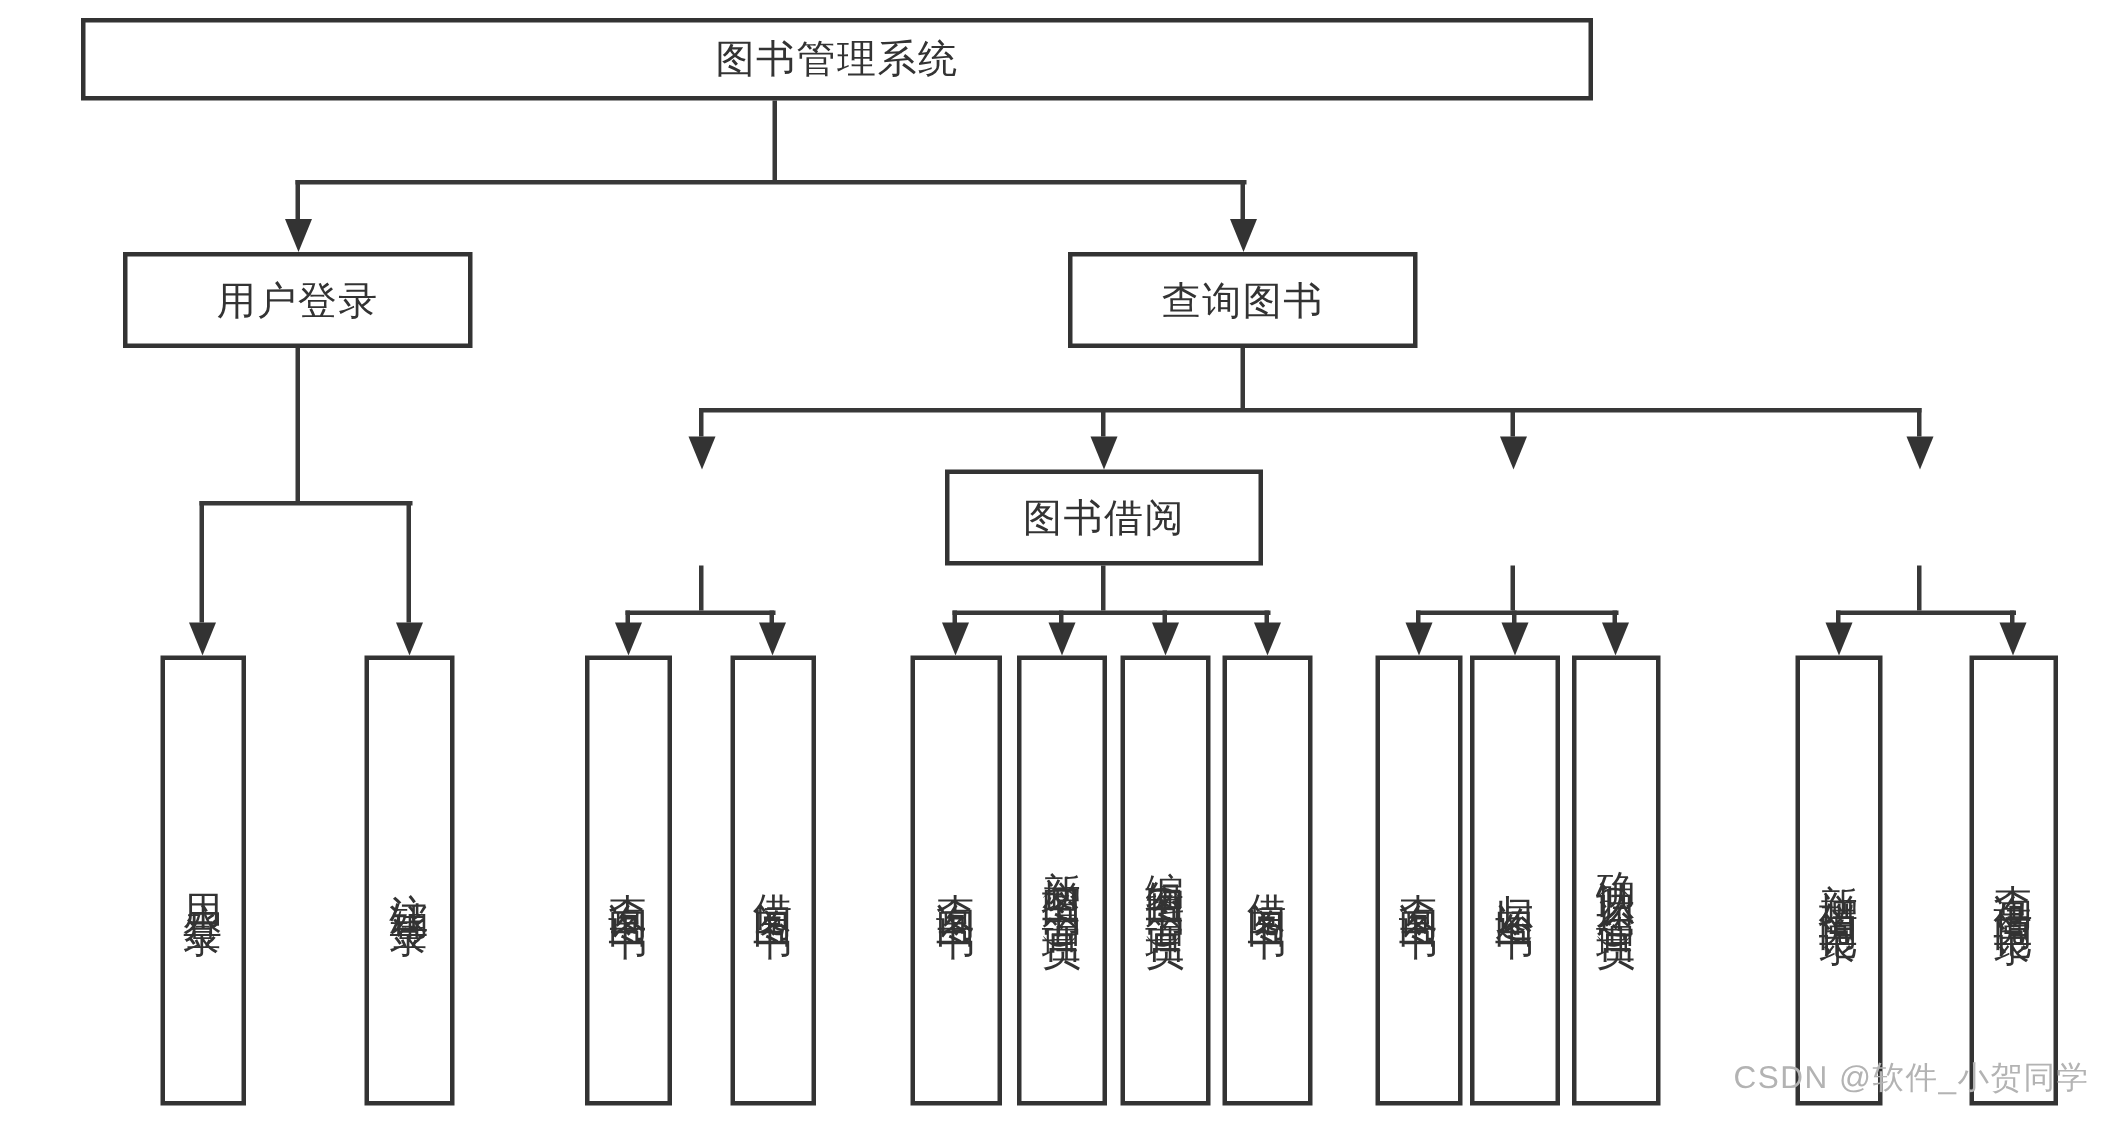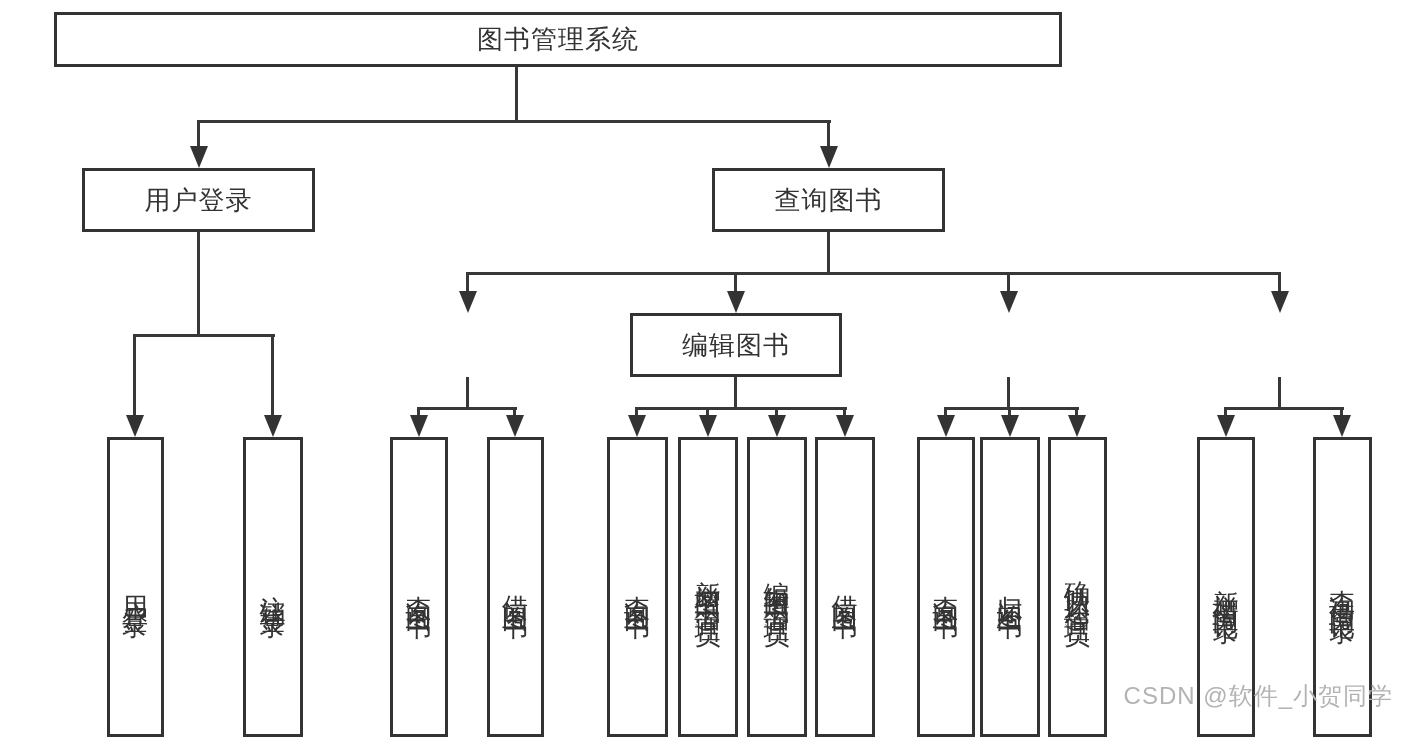--- a/index.html
+++ b/index.html
@@ -49,23 +49,23 @@
   .arr{
     position:absolute;
     width:0;height:0;
     border-left:9px solid transparent;
     border-right:9px solid transparent;
     border-top:22px solid #333333;
   }
 
   .watermark{
     position:absolute;
-    top:680px;
+    top:704px;
     right:12px;
-    font-size:24px;
+    font-size:21px;
     color:#b3b3b3;
     letter-spacing:1px;
     z-index:5;
     white-space:nowrap;
   }
 </style>
 </head>
 <body>
 
 <div class="canvas">
@@ -75,21 +75,21 @@
   </div>
 
   <div class="node" style="left:82px;top:168px;width:233px;height:64px;">
     <span>用户登录</span>
   </div>
   <div class="node" style="left:712px;top:168px;width:233px;height:64px;">
     <span>查询图书</span>
   </div>
 
   <div class="node" style="left:630px;top:313px;width:212px;height:64px;">
-    <span>编辑图书</span>
+    <span>图书借阅</span>
   </div>
 
   <div class="leaf" style="left:107px;width:57px;">
     <span class="vlabel">用户登录</span>
   </div>
   <div class="leaf" style="left:243px;width:60px;">
     <span class="vlabel">注销登录</span>
   </div>
   <div class="leaf" style="left:390px;width:58px;">
     <span class="vlabel">查询图书</span>

